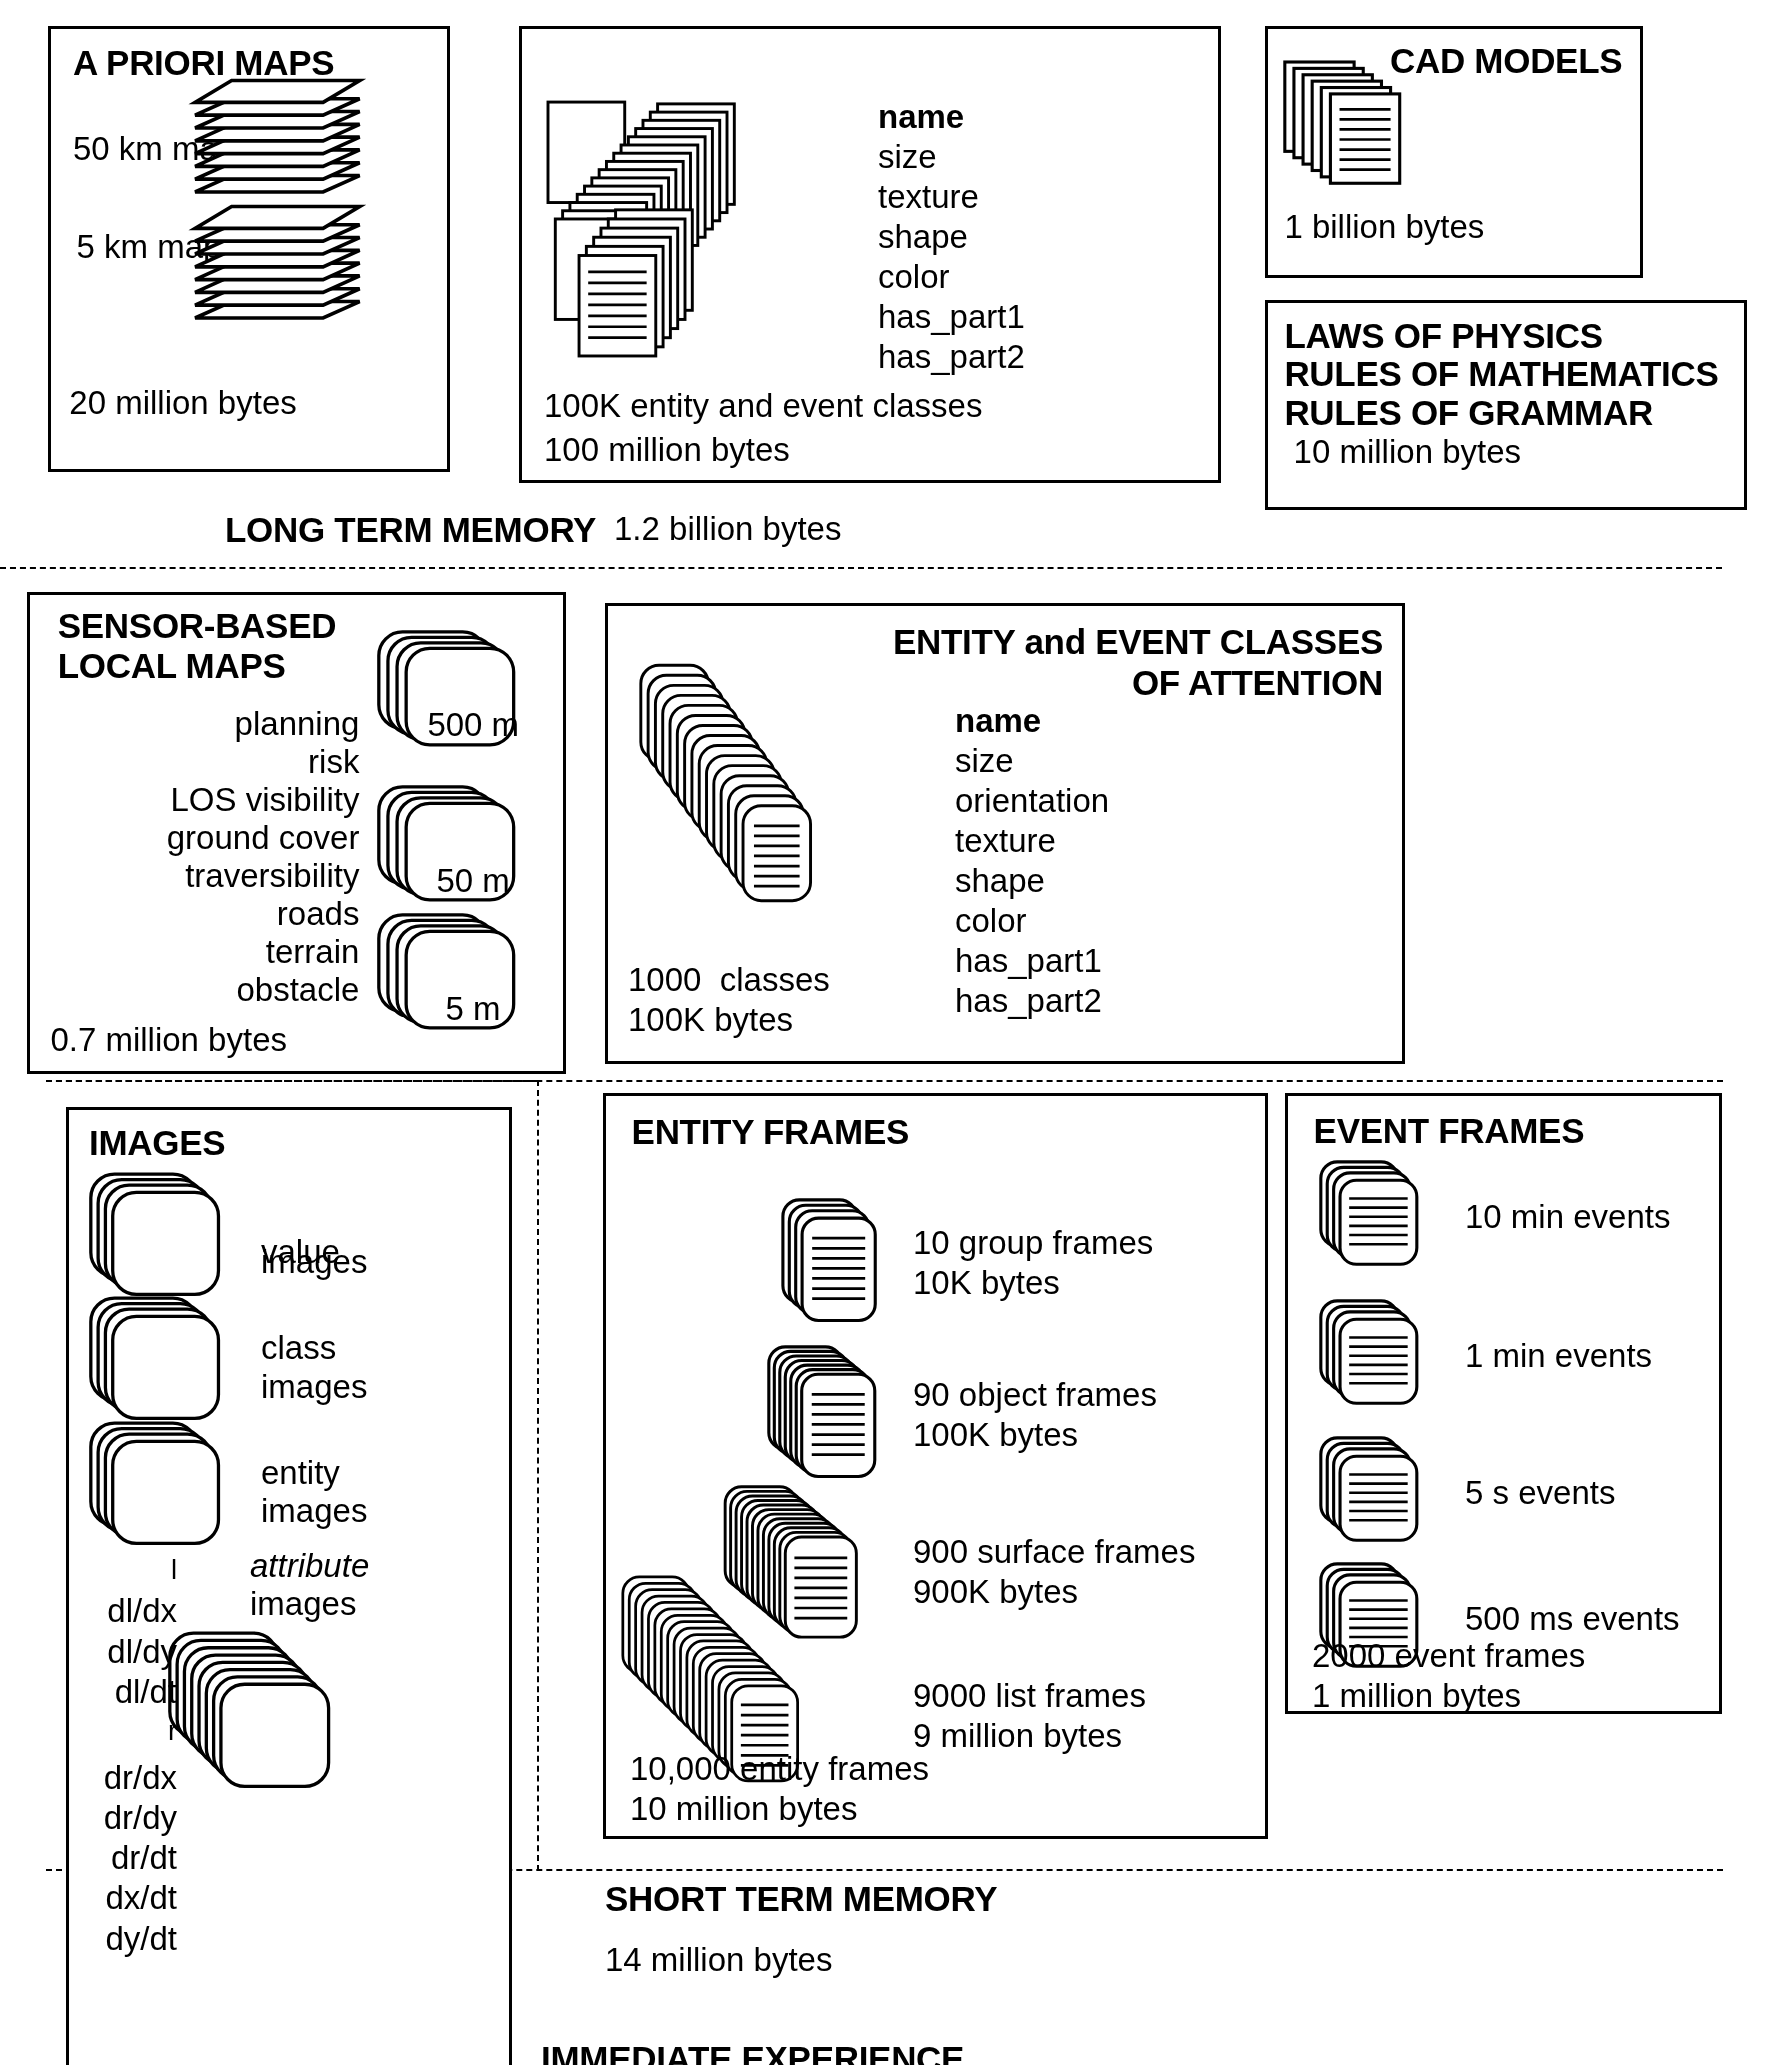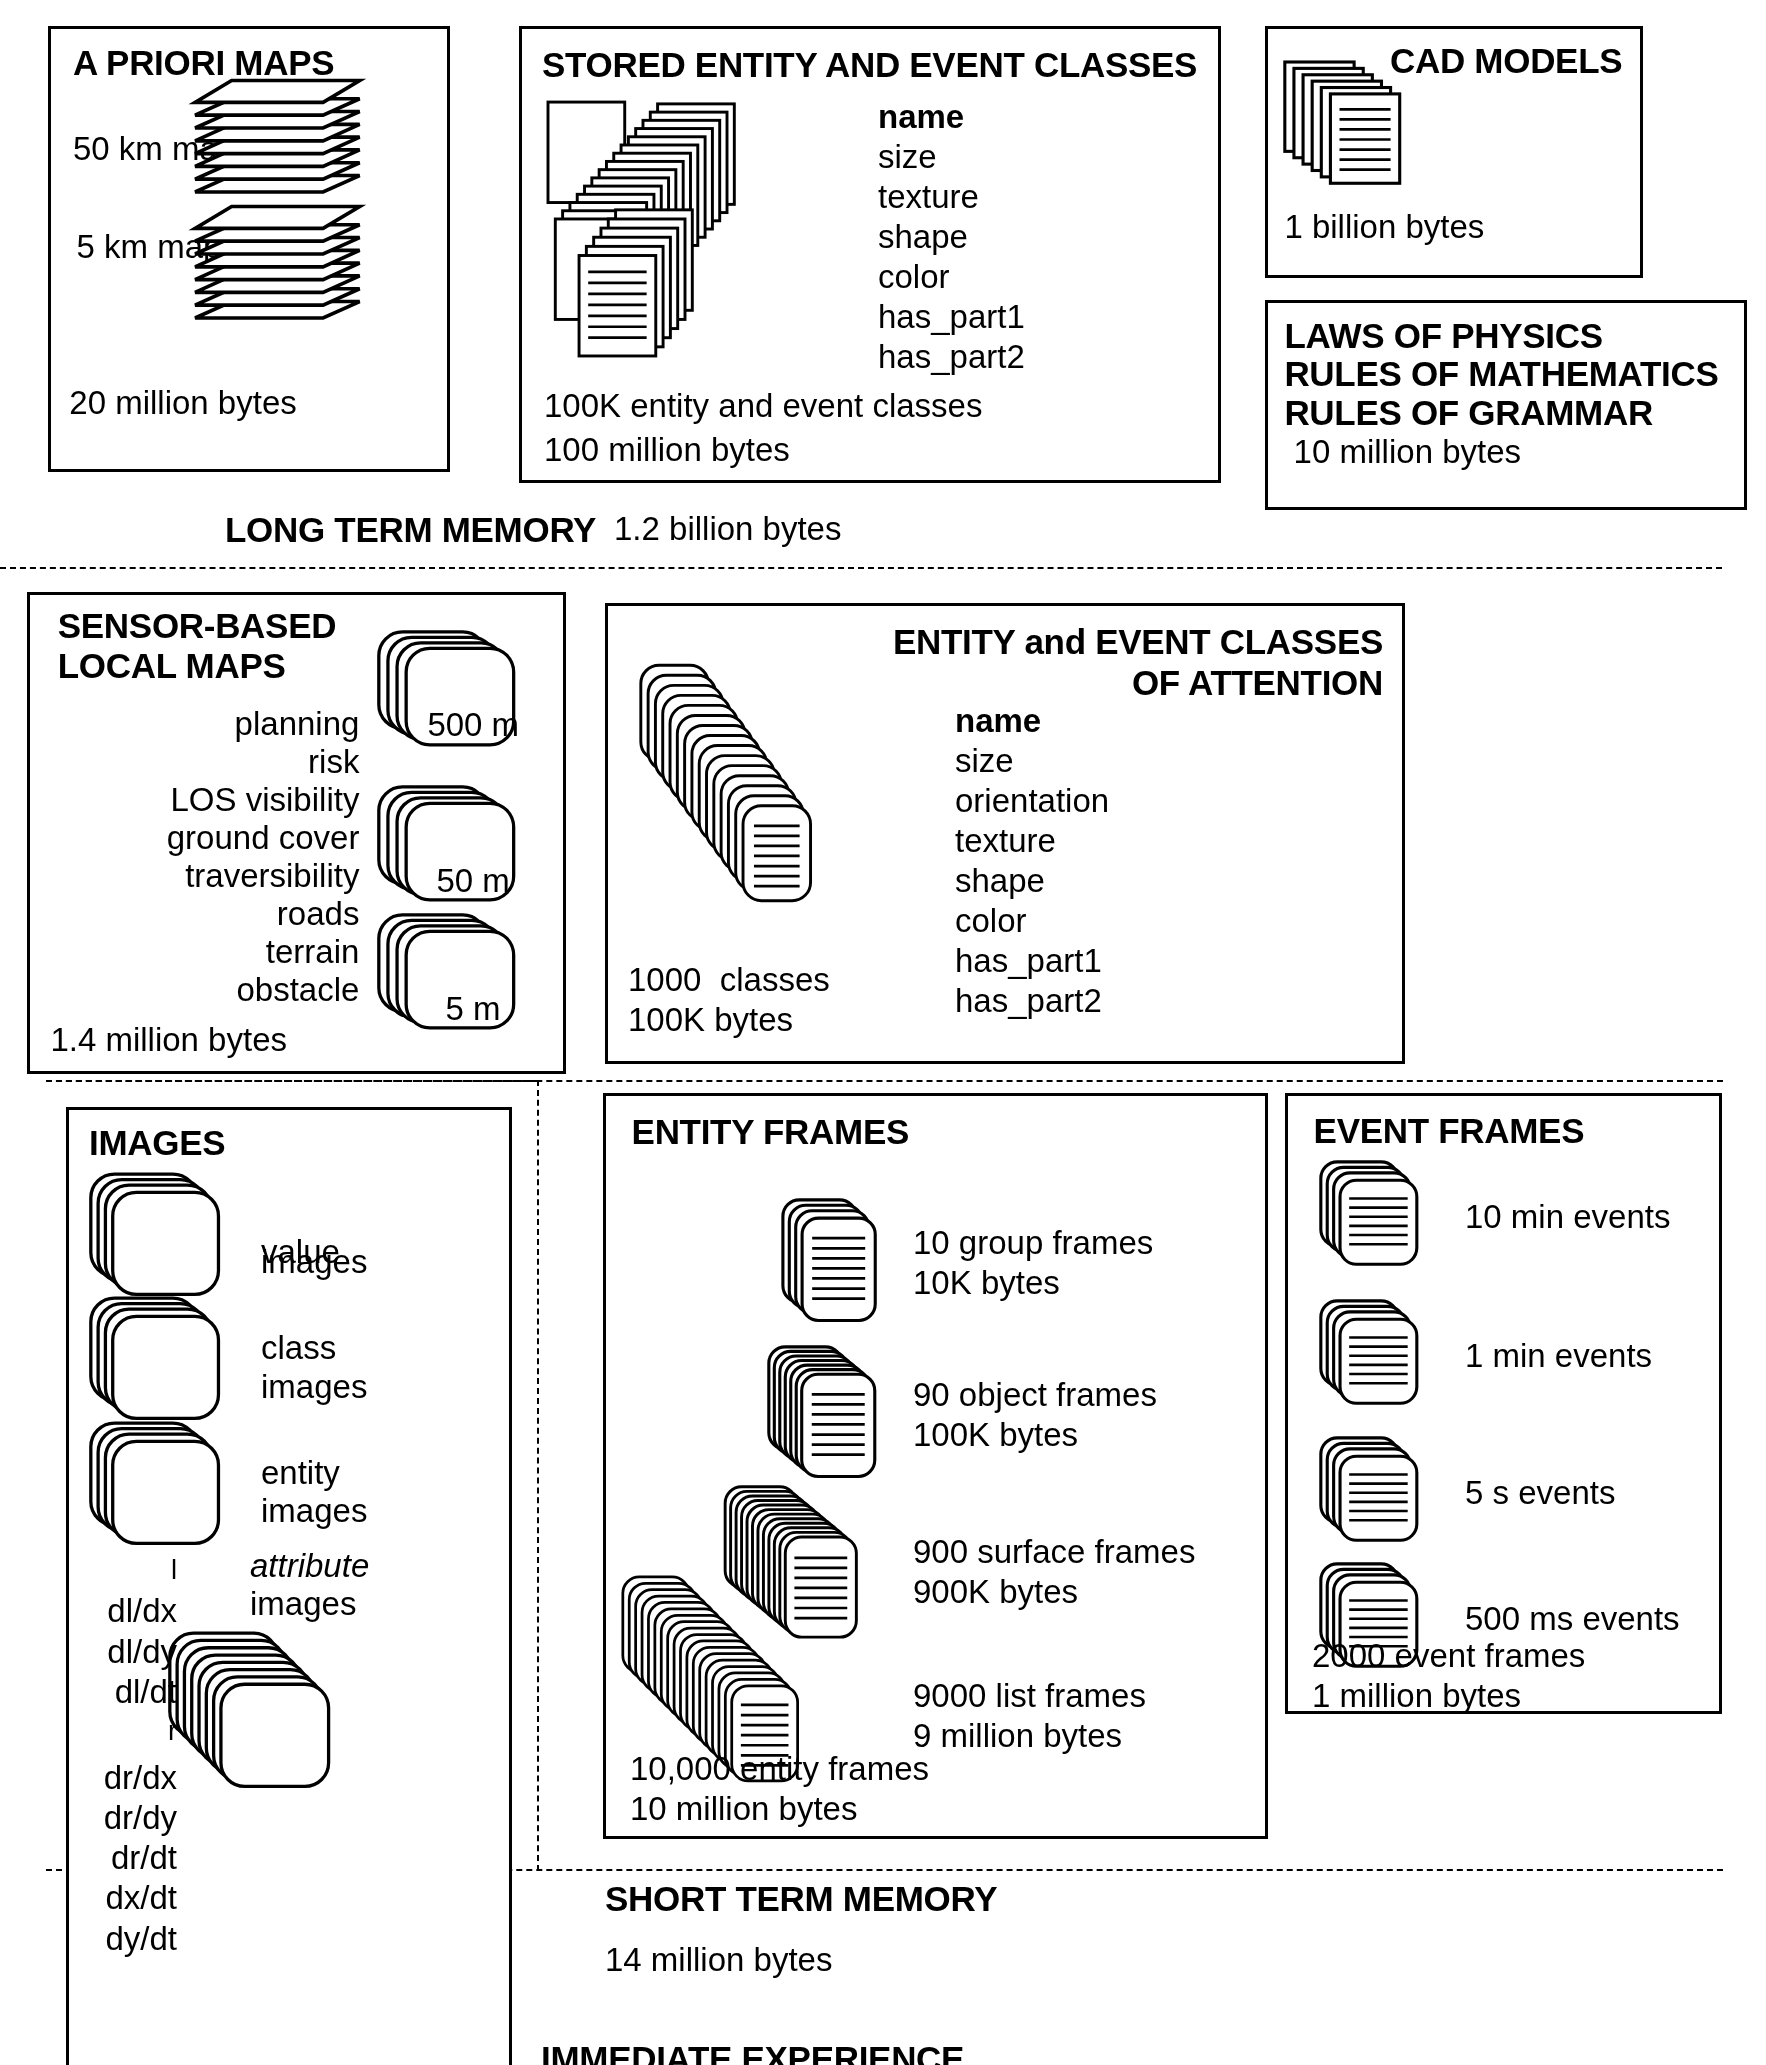--- a/index.html
+++ b/index.html
@@ -54,21 +54,20 @@
         <path d="M40 66 L0 84 L140 84 L180 66 Z"></path>
         <path d="M40 52 L0 70 L140 70 L180 52 Z"></path>
         <path d="M40 38 L0 56 L140 56 L180 38 Z"></path>
         <path d="M40 18 L0 42 L140 42 L180 18 Z"></path>
       </g>
     </svg>
   </div>
 </div>
 
 <div class="box" style="left:519px;top:25.6px;width:702px;height:457px;">
-  <div class="abs ttl f38" style="left:20px;top:16.4px;">STORED ENTITY AND EVENT CLASSES</div>
 
   <div class="abs" style="left:25.6px;top:73px;">
     <svg width="274" height="265" viewBox="0 0 300 290">
       <g fill="#fff" stroke="#000" stroke-width="3.2">
         <g id="sc">
           <rect x="0" y="0" width="84" height="110"></rect>
         </g>
       </g>
       <g fill="#fff" stroke="#000" stroke-width="3.2">
         <rect x="120" y="2" width="84" height="110"></rect>
@@ -200,21 +199,21 @@
       <g fill="#fff" stroke="#000" stroke-width="3.6">
         <rect x="2" y="2" width="118" height="106" rx="26"></rect>
         <rect x="12" y="8" width="118" height="106" rx="26"></rect>
         <rect x="22" y="14" width="118" height="106" rx="26"></rect>
         <rect x="32" y="20" width="118" height="106" rx="26"></rect>
       </g>
     </svg>
   </div>
   <div class="abs txt f36" style="left:415px;top:395px;">5 m</div>
 
-  <div class="abs txt f36" style="left:20px;top:426px;">1.4 million bytes</div>
+  <div class="abs txt f36" style="left:20px;top:426px;">0.7 million bytes</div>
 </div>
 
 <div class="box" style="left:605px;top:603px;width:800px;height:461px;">
   <div class="abs ttl f38 right" style="left:0px;top:16.4px;width:775px;">ENTITY and EVENT CLASSES</div>
   <div class="abs ttl f38 right" style="left:0px;top:57px;width:775px;">OF ATTENTION</div>
 
   <div class="abs" style="left:31px;top:57px;">
     <svg width="292" height="302" viewBox="0 0 320 330">
       <g fill="#fff" stroke="#000" stroke-width="3.2">
         <rect x="2" y="2" width="74" height="104" rx="20"></rect>

